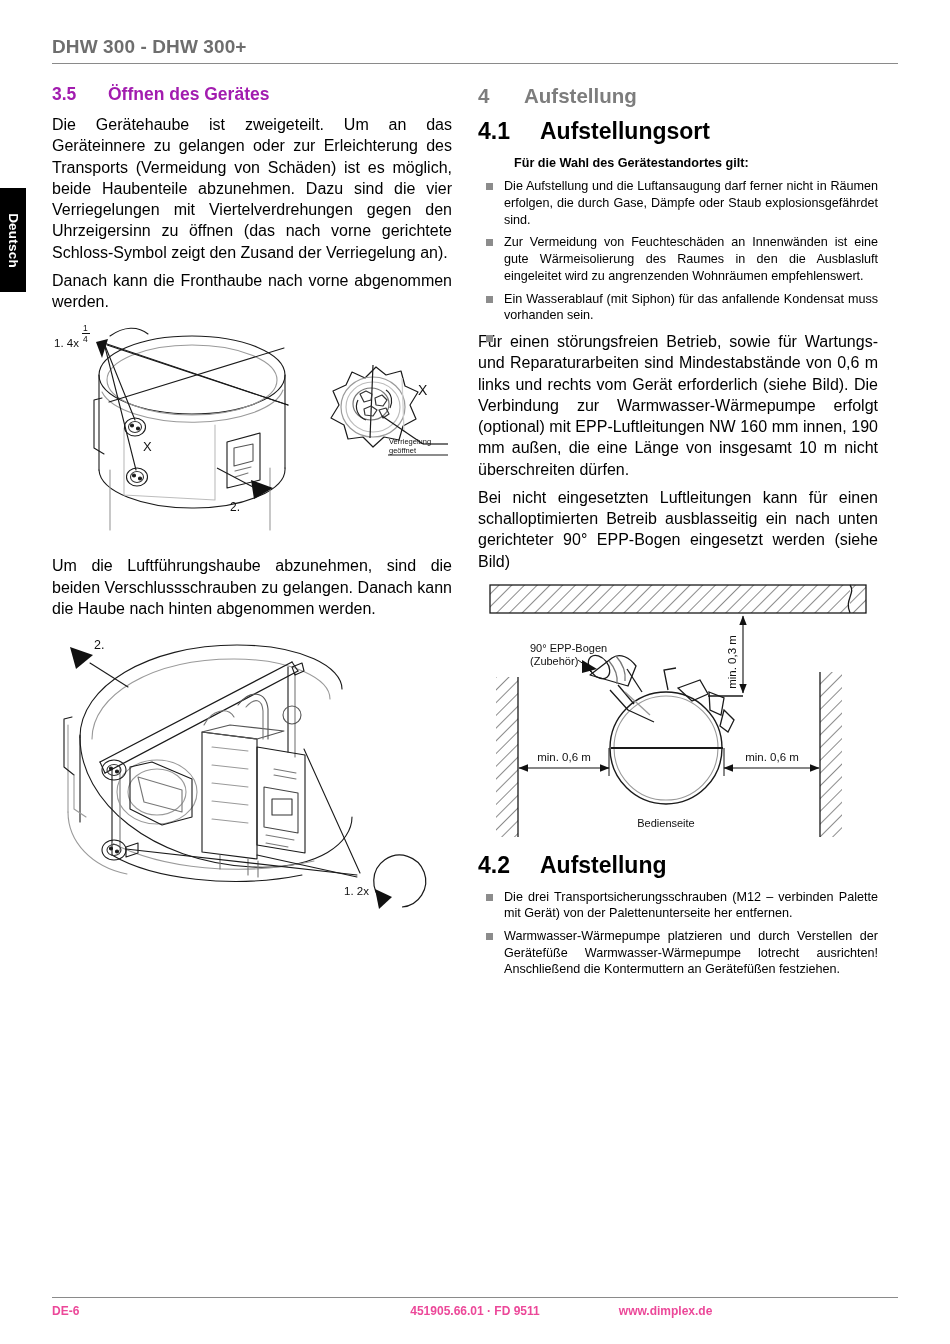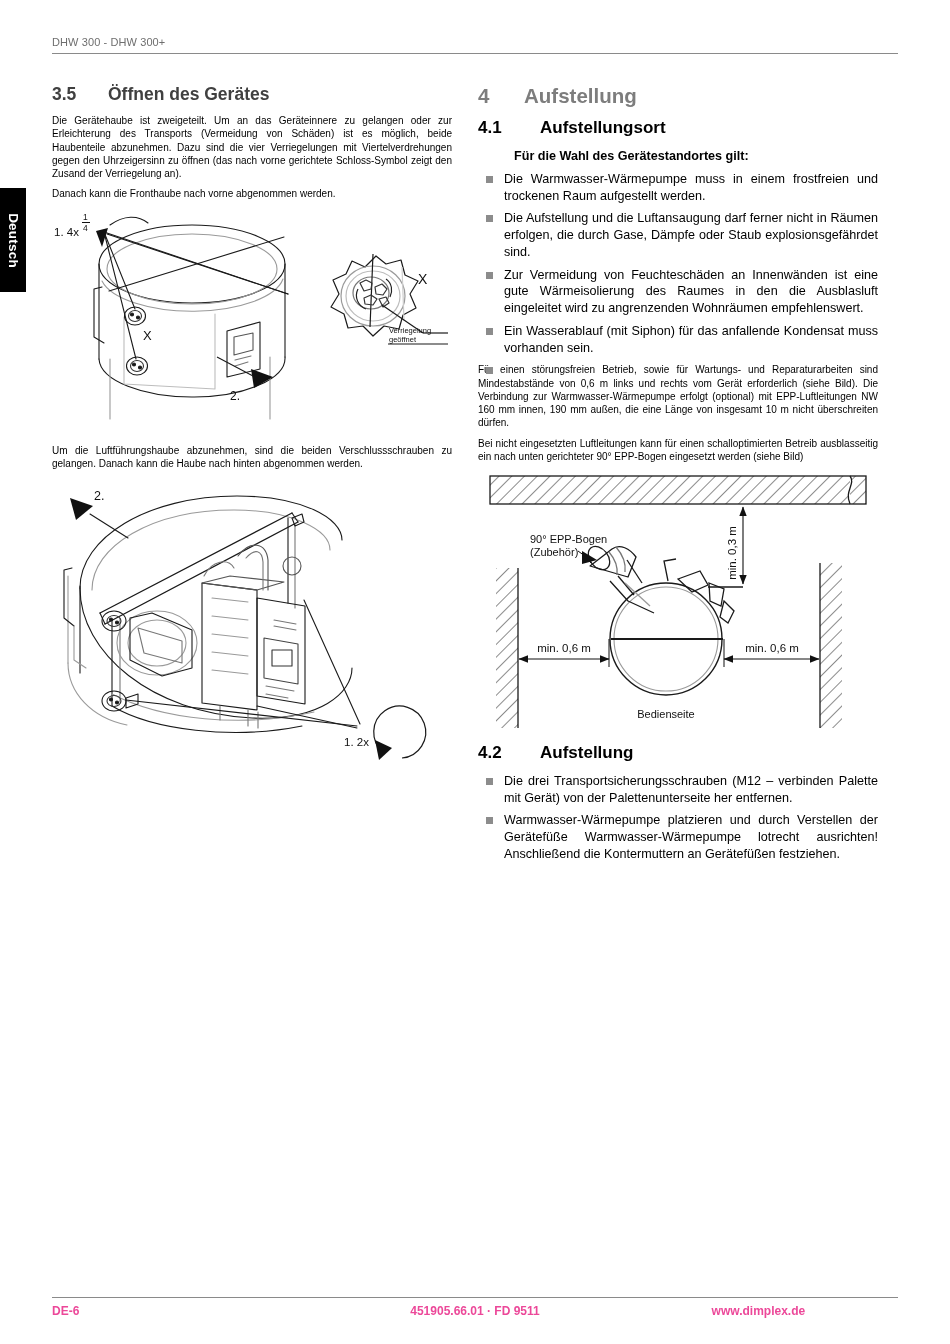--- a/index.html
+++ b/index.html
@@ -42,22 +42,22 @@
   }
 
   
   .doc-header {
     position: absolute;
     left: 52px;
     top: 36px;
     width: 846px;
   }
   .doc-header .title {
-    font-size: 11px;
-    font-weight: normal;
+    font-size: 19px;
+    font-weight: bold;
     color: #6e6e6e;
     letter-spacing: .1px;
   }
   .doc-header .rule {
     margin-top: 5px;
     border-top: 1.6px solid #8a8a8a;
   }
 
   
   .col {
@@ -74,50 +74,50 @@
     font-size: 20.5px;
     font-weight: bold;
     color: #7d7d7d;
     display: flex;
     line-height: 1.15;
   }
   h1.sec .num { width: 46px; flex: none; }
 
   h2.sub {
     margin: 0 0 9px 0;
-    font-size: 17px;
+    font-size: 23px;
     font-weight: bold;
     color: #000000;
     display: flex;
     line-height: 1.2;
   }
   h2.sub .num { width: 62px; flex: none; }
 
   h2.sub-left {
     margin: 0 0 9px 0;
     font-size: 17.5px;
     font-weight: bold;
-    color: #404040;
+    color: #a21caf;
     display: flex;
     line-height: 1.2;
   }
   h2.sub-left .num { width: 56px; flex: none; }
 
   h3.lead {
     margin: 10px 0 6px 0;
     font-size: 12.6px;
     font-weight: bold;
     line-height: 1.35;
     padding-left: 36px;
   }
 
   
   p.body {
     margin: 0 0 7px 0;
-    font-size: 10px;
+    font-size: 16px;
     line-height: 1.33;
     text-align: justify;
     hyphens: manual;
   }
 
   
   ul.sq {
     margin: 0 0 7px 0;
     padding: 0;
     list-style: none;
@@ -156,21 +156,21 @@
   }
   .doc-footer .row {
     display: flex;
     align-items: baseline;
     font-size: 12px;
     font-weight: bold;
     color: #ec4899;
   }
   .doc-footer .f-left   { width: 33%; text-align: left; }
   .doc-footer .f-center { width: 34%; text-align: center; }
-  .doc-footer .f-right  { width: 33%; text-align: center; }
+  .doc-footer .f-right  { width: 33%; text-align: left; }
 
   text { font-family: "Liberation Sans", sans-serif; }
 </style>
 </head>
 <body>
 
 <div class="page">
 
   <div class="lang-tab">
     <span>Deutsch</span>
@@ -387,21 +387,20 @@
     <h2 class="sub">
       <span class="num">4.1</span>
       <span>Aufstellungsort</span>
     </h2>
 
     <h3 class="lead">Für die Wahl des Gerätestandortes gilt:</h3>
 
     <ul class="sq">
       <li>
         <span class="marker"></span>
-        <span>Die Warmwasser-Wärmepumpe muss in einem frostfreien und trockenen Raum aufgestellt werden.</span>
       </li>
       <li>
         <span class="marker"></span>
         <span>Die Aufstellung und die Luftansaugung darf ferner nicht in Räumen erfolgen, die durch Gase, Dämpfe oder Staub explosionsgefährdet sind.</span>
       </li>
       <li>
         <span class="marker"></span>
         <span>Zur Vermeidung von Feuchteschäden an Innenwänden ist eine gute Wärmeisolierung des Raumes in den die Ausblasluft eingeleitet wird zu angrenzenden Wohnräumen empfehlenswert.</span>
       </li>
       <li>

